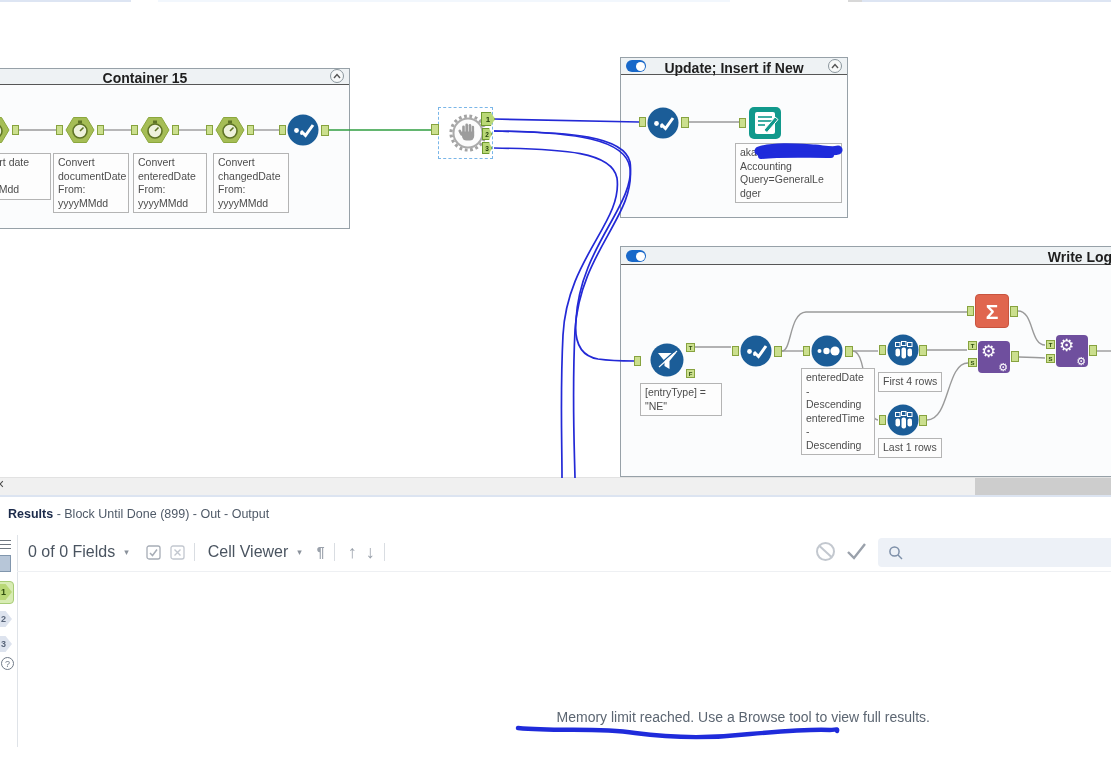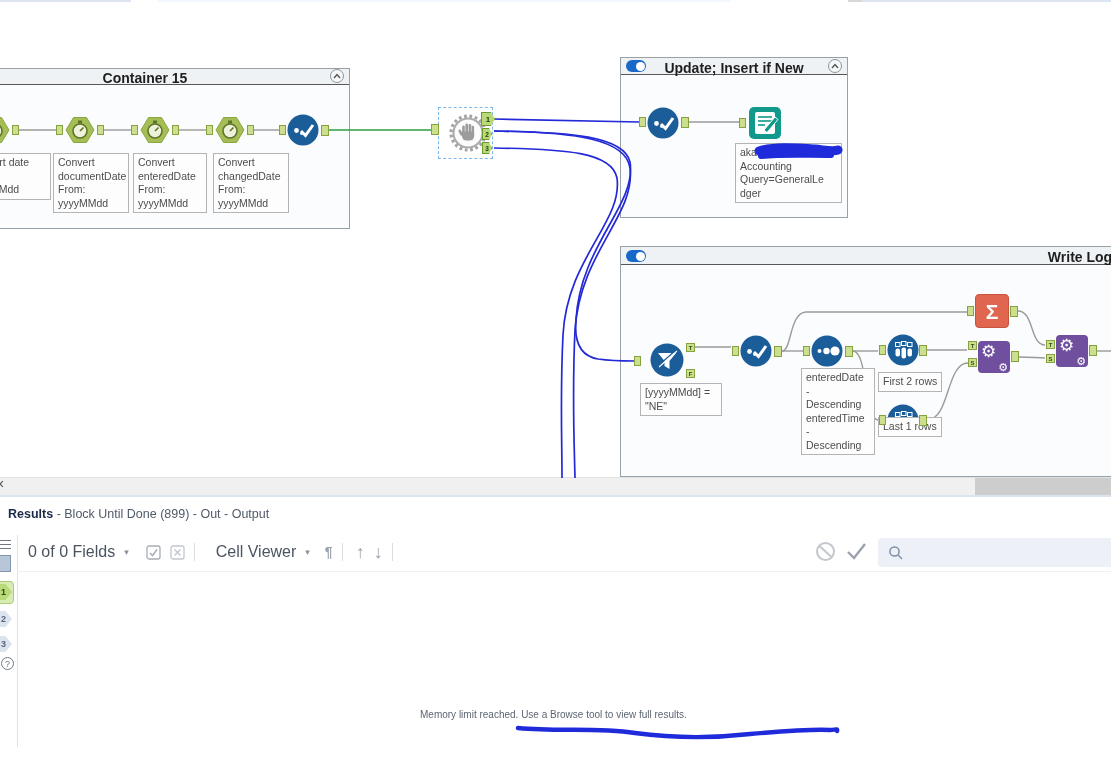--- a/index.html
+++ b/index.html
@@ -224,21 +224,21 @@
       <svg width="34" height="34" viewBox="0 0 34 34">
         <circle cx="17" cy="17" r="16.5" fill="#1b5d98"></circle>
         <path d="M8,10 L26,10 L19.5,18 L19.5,26 L14.5,23 L14.5,18 Z" fill="#fff"></path>
         <line x1="8" y1="23" x2="26" y2="7" stroke="#1b5d98" stroke-width="1.4"></line>
         <line x1="9" y1="24" x2="27" y2="8" stroke="#fff" stroke-width="1.2"></line>
       </svg>
     </div>
     <div class="anc" style="left:634px;top:356px;"></div>
     <div class="anc lbl" style="left:686px;top:343px;">T</div>
     <div class="anc lbl" style="left:686px;top:369px;">F</div>
-    <div class="ann" style="left:640px;top:383px;width:72px;">[yyyyMMdd] =
+    <div class="ann" style="left:640px;top:383px;width:72px;">[entryType] =
 "NE"</div>
 
     <div class="tool" style="left:740px;top:335px;">
       <svg width="32" height="32" viewBox="0 0 32 32">
         <circle cx="16" cy="16" r="15.5" fill="#1b5d98"></circle>
         <circle cx="9.5" cy="16.5" r="2.4" fill="#fff"></circle>
         <circle cx="14.5" cy="19.5" r="1.4" fill="#fff"></circle>
         <path d="M14,17 L18.5,21.5 L26,11" stroke="#fff" stroke-width="3" fill="none"></path>
       </svg>
     </div>
@@ -266,36 +266,36 @@
         <rect x="8.5" y="8.5" width="4.5" height="4" fill="#1b5d98" stroke="#fff"></rect>
         <rect x="14.5" y="7.5" width="4.5" height="4" fill="#1b5d98" stroke="#fff"></rect>
         <rect x="20.5" y="8.5" width="4.5" height="4" fill="#1b5d98" stroke="#fff"></rect>
         <rect x="8.5" y="14.5" width="4.5" height="8" rx="2" fill="#fff"></rect>
         <rect x="14.5" y="13.5" width="4.5" height="11" rx="2" fill="#fff"></rect>
         <rect x="20.5" y="14.5" width="4.5" height="8" rx="2" fill="#fff"></rect>
       </svg>
     </div>
     <div class="anc" style="left:879px;top:345px;"></div>
     <div class="anc" style="left:919px;top:345px;width:8px;height:11px;"></div>
-    <div class="ann" style="left:878px;top:372px;">First 2 rows</div>
+    <div class="ann" style="left:878px;top:372px;">First 4 rows</div>
 
     <div class="tool" style="left:887px;top:404px;">
       <svg width="32" height="32" viewBox="0 0 32 32">
         <circle cx="16" cy="16" r="15.5" fill="#1b5d98"></circle>
         <rect x="8.5" y="8.5" width="4.5" height="4" fill="#1b5d98" stroke="#fff"></rect>
         <rect x="14.5" y="7.5" width="4.5" height="4" fill="#1b5d98" stroke="#fff"></rect>
         <rect x="20.5" y="8.5" width="4.5" height="4" fill="#1b5d98" stroke="#fff"></rect>
         <rect x="8.5" y="14.5" width="4.5" height="8" rx="2" fill="#fff"></rect>
         <rect x="14.5" y="13.5" width="4.5" height="11" rx="2" fill="#fff"></rect>
         <rect x="20.5" y="14.5" width="4.5" height="8" rx="2" fill="#fff"></rect>
       </svg>
     </div>
     <div class="anc" style="left:879px;top:415px;"></div>
     <div class="anc" style="left:919px;top:415px;width:8px;height:11px;"></div>
-    <div class="ann" style="left:878px;top:417px;">Last 1 rows</div>
+    <div class="ann" style="left:878px;top:438px;">Last 1 rows</div>
 
     <div class="tool tool-square" style="left:975px;top:294px;width:34px;height:34px;background:#e0664f;border:1px solid #c8543f;box-sizing:border-box;">
       <span style="font-size:21px;font-weight:bold;line-height:1;">Σ</span>
     </div>
     <div class="anc" style="left:967px;top:306px;"></div>
     <div class="anc" style="left:1010px;top:306px;width:8px;height:11px;"></div>
 
     <div class="tool tool-square" style="left:978px;top:341px;width:32px;height:32px;background:#6f4f9e;position:absolute;">
       <span style="position:absolute;left:3px;top:0px;font-size:17px;">⚙</span>
       <span style="position:absolute;right:2px;bottom:-1px;font-size:11px;">⚙</span>
@@ -343,21 +343,21 @@
       <span class="tb-caret">▾</span>
       <svg width="15" height="15" viewBox="0 0 15 15" style="margin-left:8px;">
         <rect x="1" y="1" width="13" height="13" rx="2" fill="none" stroke="#a7adb6" stroke-width="1.3"></rect>
         <path d="M4,8 L6.5,10.5 L11,4.5" stroke="#a7adb6" stroke-width="1.5" fill="none"></path>
       </svg>
       <svg width="15" height="15" viewBox="0 0 15 15">
         <rect x="1" y="1" width="13" height="13" rx="2" fill="none" stroke="#c2c7cf" stroke-width="1.3"></rect>
         <path d="M4.5,4.5 L10.5,10.5 M10.5,4.5 L4.5,10.5" stroke="#c2c7cf" stroke-width="1.4"></path>
       </svg>
       <div class="tb-sep"></div>
-      <span class="tb-item" style="margin-left:12px;">Cell Viewer</span>
+      <span class="tb-item" style="margin-left:4px;">Cell Viewer</span>
       <span class="tb-caret">▾</span>
       <span class="tb-icon" style="font-size:14px;font-weight:bold;margin-left:6px;">¶</span>
       <div class="tb-sep"></div>
       <span class="tb-icon" style="font-size:18px;margin-left:4px;">↑</span>
       <span class="tb-icon" style="font-size:18px;">↓</span>
       <div class="tb-sep"></div>
     </div>
 
     <svg class="abs" style="left:815px;top:44px;" width="21" height="21" viewBox="0 0 21 21">
       <circle cx="10.5" cy="10.5" r="8.5" fill="none" stroke="#c3c8cf" stroke-width="2"></circle>
@@ -367,19 +367,19 @@
       <path d="M4,13 L10,19 L21,5" stroke="#9aa1ab" stroke-width="2.4" fill="none"></path>
     </svg>
     <div class="abs" style="left:878px;top:41px;width:240px;height:29px;border-radius:4px;background:#edf1f7;display:flex;align-items:center;">
       <svg style="margin-left:10px;" width="16" height="16" viewBox="0 0 16 16">
         <circle cx="6.5" cy="6.5" r="4.6" fill="none" stroke="#7d8fa8" stroke-width="1.5"></circle>
         <line x1="10" y1="10" x2="14" y2="14" stroke="#7d8fa8" stroke-width="1.5"></line>
       </svg>
     </div>
     <div class="abs" style="left:17px;top:74px;width:1094px;height:1px;background:#eef0f3;"></div>
 
-    <div class="abs" style="left:420px;top:212px;width:510px;text-align:left;font-size:10px;color:#5c6672;">Memory limit reached. Use a Browse tool to view full results.</div>
+    <div class="abs" style="left:420px;top:212px;width:510px;text-align:right;font-size:14px;color:#5c6672;">Memory limit reached. Use a Browse tool to view full results.</div>
     <svg class="msg-underline" style="left:500px;top:226px;" width="350" height="22">
       <path d="M18,5 C60,9 95,4 135,10 C172,15 215,15 250,11 C285,8 316,6 330,7 C335,7 338,5 337,8" stroke="#1f2bdb" stroke-width="4.4" stroke-linecap="round" fill="none"></path>
     </svg>
   </div>
 
 </div>
 
 </body></html>

